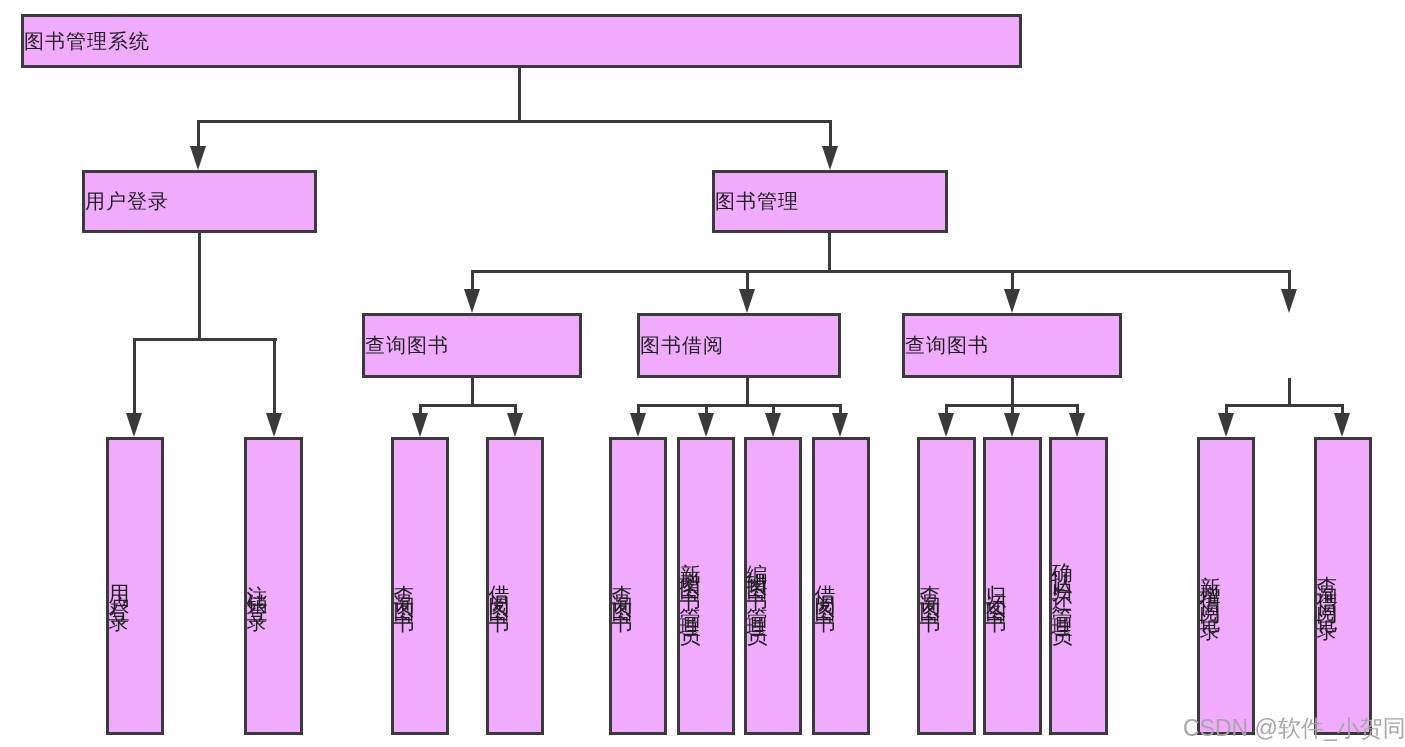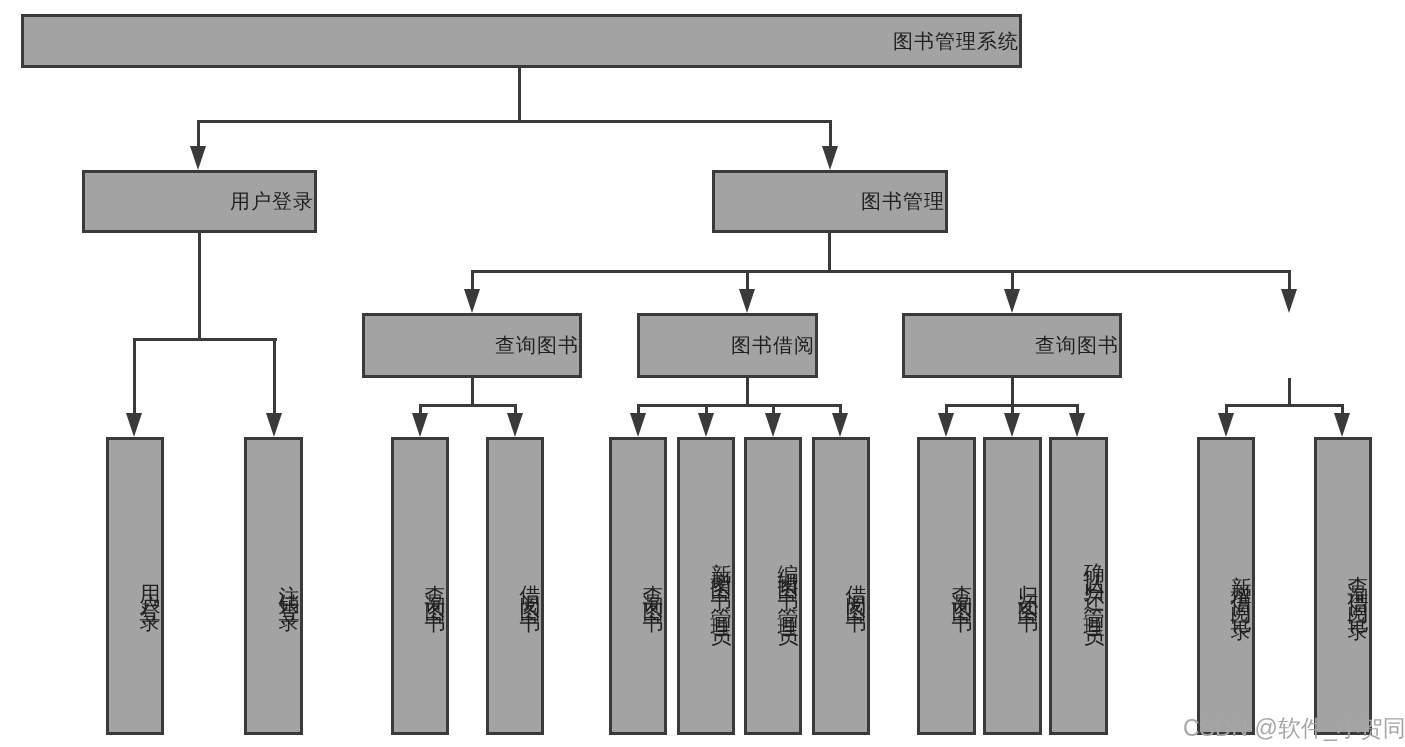--- a/index.html
+++ b/index.html
@@ -5,22 +5,22 @@
   :root{
     --line:#3a3a3a;
     --text:#1f1f1f;
     --wm:#a6a6a6;
   }
   html,body{margin:0;padding:0;background:#ffffff;}
   body{font-family:"Liberation Sans","DejaVu Sans",sans-serif;color:var(--text);}
   .canvas{position:relative;width:1405px;height:747px;background:#ffffff;overflow:hidden;}
 
   
-  .box{position:absolute;box-sizing:border-box;border:3px solid var(--line);background:#a3a3a3;
-       display:flex;align-items:center;justify-content:flex-end;}
+  .box{position:absolute;box-sizing:border-box;border:3px solid var(--line);background:#f0abfc;
+       display:flex;align-items:center;justify-content:flex-start;}
   .box.h span{font-size:20px;letter-spacing:1px;white-space:nowrap;}
   .box.v span{writing-mode:vertical-rl;text-orientation:mixed;font-size:21px;letter-spacing:9px;line-height:1;}
 
   
   .vl{position:absolute;width:3px;background:var(--line);}
   .hl{position:absolute;height:3px;background:var(--line);}
 
   
   .arrow{position:absolute;width:0;height:0;
          border-left:8px solid transparent;border-right:8px solid transparent;
@@ -66,21 +66,21 @@
   <div class="vl" style="left:1011px;top:270px;height:19px"></div>
   <div class="vl" style="left:1288px;top:270px;height:19px"></div>
   <div class="arrow" style="left:464px;top:289px"></div>
   <div class="arrow" style="left:739px;top:289px"></div>
   <div class="arrow" style="left:1004px;top:289px"></div>
   <div class="arrow" style="left:1281px;top:289px"></div>
 
   <div class="box h" style="left:362px;top:313px;width:220px;height:65px">
     <span>查询图书</span>
   </div>
-  <div class="box h" style="left:637px;top:313px;width:181px;height:65px">
+  <div class="box h" style="left:637px;top:313px;width:204px;height:65px">
     <span>图书借阅</span>
   </div>
   <div class="box h" style="left:902px;top:313px;width:220px;height:65px">
     <span>查询图书</span>
   </div>
 
   <div class="vl" style="left:471px;top:378px;height:28px"></div>
   <div class="hl" style="left:419px;top:404px;width:98px"></div>
   <div class="vl" style="left:419px;top:404px;height:11px"></div>
   <div class="vl" style="left:514px;top:404px;height:11px"></div>

